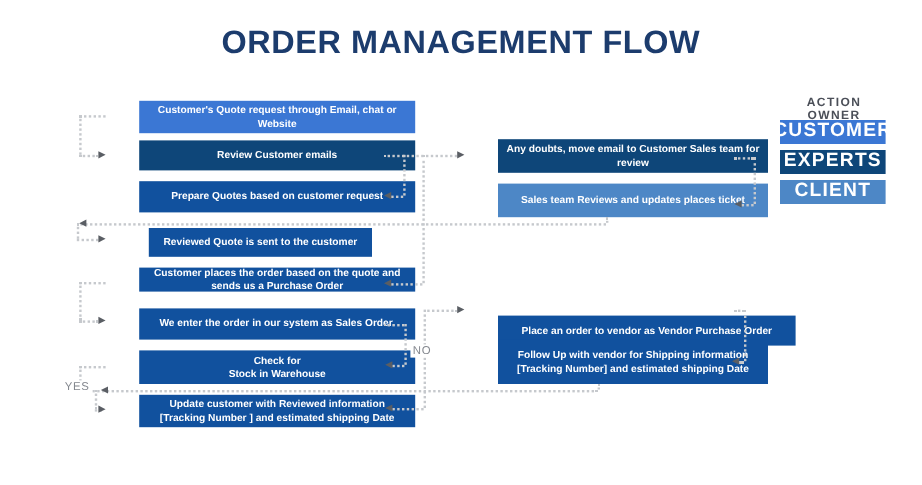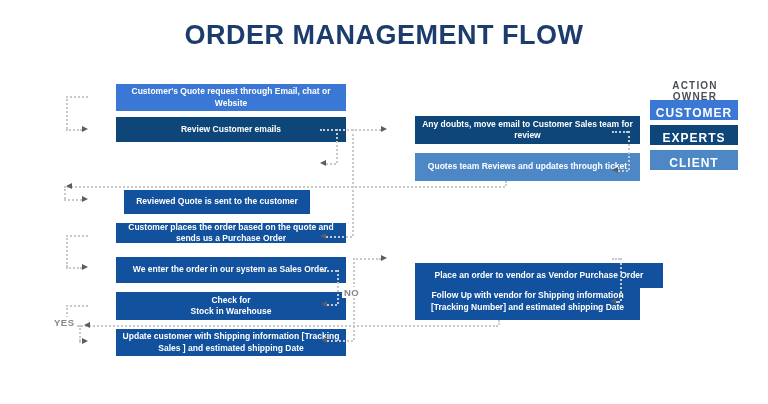--- a/index.html
+++ b/index.html
@@ -14,63 +14,66 @@
   .c-process{background:#11519e;}
   .c-customer{background:#3b77d4;}
   .c-experts{background:#0e4679;align-items:center;}
   .c-client{background:#4d87c6;}
   .ln{position:absolute;}
   .ln.h{border-top:2px dotted #c6c9cd;height:0;}
   .ln.v{border-left:2px dotted #c6c9cd;width:0;}
   .ar{position:absolute;width:0;height:0;border-top:3.5px solid transparent;border-bottom:3.5px solid transparent;}
   .ar.r{border-left:6px solid #5a5e64;}
   .ar.l{border-right:6px solid #5a5e64;}
-  .decision{position:absolute;font-size:9.5px;font-weight:bold;color:#83878e;
+  .decision{position:absolute;font-size:9.5px;font-weight:normal;color:#83878e;
             letter-spacing:.5px;background:#fff;padding:0 2px;z-index:5;}
   .legend-heading{position:absolute;left:650px;top:80px;width:90px;text-align:center;
                   font-size:10px;font-weight:bold;letter-spacing:1.2px;color:#4b4f58;}
   .legend-box{position:absolute;left:650px;width:88px;height:20px;display:flex;
-              align-items:flex-end;justify-content:center;color:#fff;font-size:12px;
+              align-items:flex-start;justify-content:center;color:#fff;font-size:16px;
               font-weight:bold;letter-spacing:1px;}
 </style>
 </head>
 <body>
 
 <div id="stage">
 
   <div class="title">ORDER MANAGEMENT FLOW</div>
 
   <div class="node c-customer" style="left:88px;top:84px;width:230px;height:27px">
     <span>Customer's Quote request through Email, chat or Website</span>
     </div>
   <div class="node c-experts" style="left:88px;top:117px;width:230px;height:25px">
     <span>Review Customer emails</span>
     </div>
+  <div class="node c-process" style="left:88px;top:151px;width:230px;height:26px">
+    <span>Prepare Quotes based on customer request</span>
+    </div>
   <div class="node c-process" style="left:96px;top:190px;width:186px;height:24px">
     <span>Reviewed Quote is sent to the customer</span>
     </div>
   <div class="node c-process" style="left:88px;top:223px;width:230px;height:20px">
     <span>Customer places the order based on the quote and sends us a Purchase Order</span>
     </div>
   <div class="node c-process" style="left:88px;top:257px;width:230px;height:26px">
     <span>We enter the order in our system as Sales Order.</span>
     </div>
   <div class="node c-process" style="left:88px;top:292px;width:230px;height:28px">
     <span>Check for
 Stock in Warehouse</span>
     </div>
   <div class="node c-process" style="left:88px;top:329px;width:230px;height:27px">
-    <span>Update customer with Shipping information [Tracking Sales ] and estimated shipping Date</span>
+    <span>Update customer with Reviewed information [Tracking Number ] and estimated shipping Date</span>
     </div>
 
   <div class="node c-experts" style="left:387px;top:116px;width:225px;height:28px">
     <span>Any doubts, move email to Customer Sales team for review</span>
     </div>
   <div class="node c-client" style="left:387px;top:153px;width:225px;height:28px">
-    <span>Quotes team Reviews and updates through ticket</span>
+    <span>Sales team Reviews and updates places ticket</span>
     </div>
   <div class="node c-process" style="left:387px;top:263px;width:248px;height:25px">
     <span>Place an order to vendor as Vendor Purchase Order</span>
     </div>
   <div class="node c-process" style="left:387px;top:283px;width:225px;height:37px">
     <span>Follow Up with vendor for Shipping information [Tracking Number] and estimated shipping Date</span>
     </div>
 
   <div class="legend-heading">ACTION OWNER</div>
   <div class="legend-box c-customer" style="top:100px">

